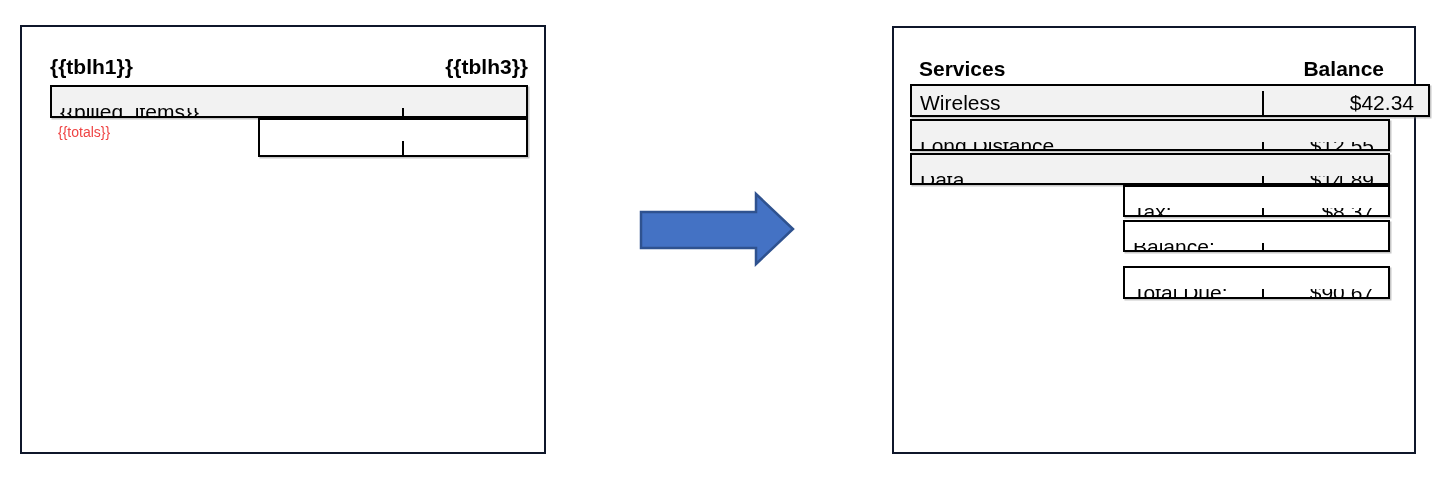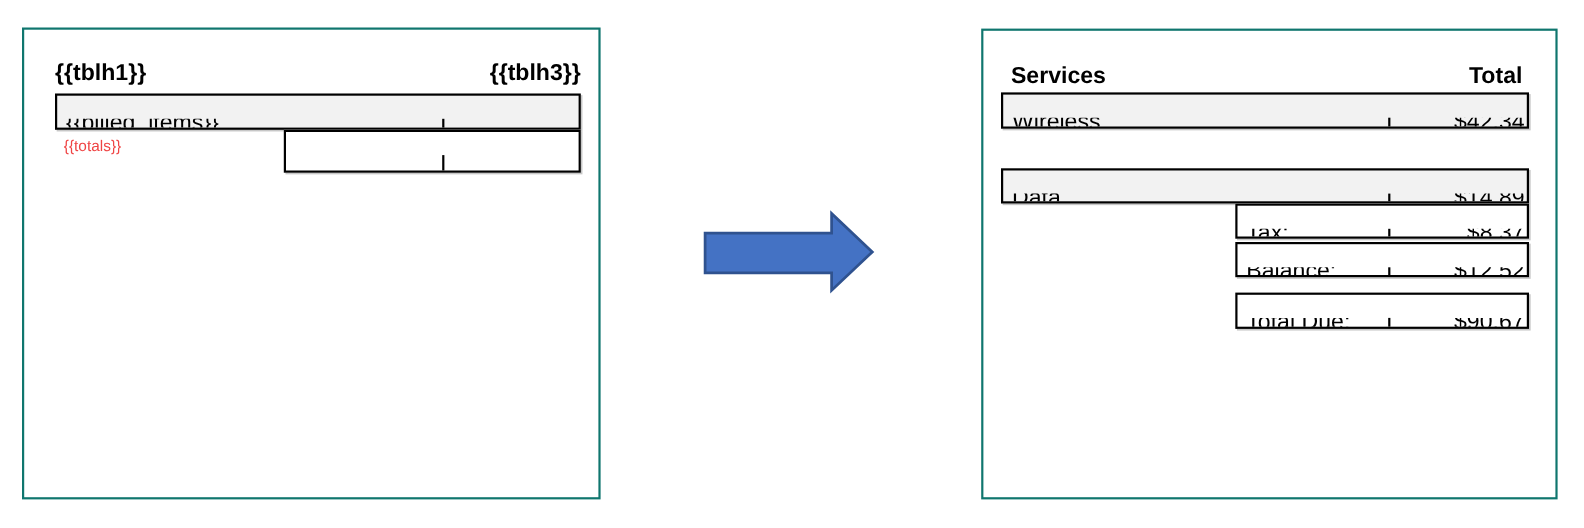--- a/index.html
+++ b/index.html
@@ -11,21 +11,21 @@
   .canvas {
     position: relative;
     width: 1440px;
     height: 480px;
     background: #ffffff;
     overflow: hidden;
   }
   .panel {
     position: absolute;
     background: #ffffff;
-    border: 2px solid #0f766e;
+    border: 2px solid #0f172a;
     box-sizing: border-box;
   }
   .panel-left  { left: 20px;  top: 25px; width: 526px; height: 429px; }
   .panel-right { left: 892px; top: 26px; width: 524px; height: 428px; }
 
   .doc-header {
     position: absolute;
     display: flex;
     justify-content: space-between;
     align-items: center;
@@ -49,21 +49,21 @@
     align-items: center;
     box-sizing: border-box;
     overflow: hidden;
     white-space: nowrap;
     margin-top: 21px;
   }
   .cell.main  { padding-left: 8px; }
   .cell.split { border-right: 2px solid #000000; }
   .cell.value {
     justify-content: flex-end;
-    padding-right: 2px;
+    padding-right: 14px;
   }
   .floating-label {
     position: absolute;
     font-size: 14px;
     color: #ef4444;
     white-space: nowrap;
   }
   .arrow-wrap {
     position: absolute;
     left: 639px;
@@ -100,32 +100,40 @@
 
   <div class="arrow-wrap">
     <svg width="158" height="78" viewBox="0 0 158 78">
       <polygon points="2,21 117,21 117,3 154,38 117,73 117,57 2,57" fill="#4472c4" stroke="#2f528f" stroke-width="2.5" stroke-linejoin="miter"></polygon>
     </svg>
   </div>
 
   <div class="panel panel-right">
     <div class="doc-header" style="left:16px; top:26px; width:480px; height:30px;">
       <span style="padding-left:9px;">Services</span>
-      <span style="padding-right:6px;">Total</span>
+      <span style="padding-right:6px;">Balance</span>
     </div>
 
-    <div class="tbl-row shaded" style="left:16px; top:56px; width:480px; height:33px;">
+    <div class="tbl-row shaded" style="left:16px; top:56px; width:520px; height:33px;align-items:flex-end;">
       <div class="cell main split" style="width:352px;">
         <span>Wireless</span>
       </div>
       <div class="cell value" style="flex:1;">
         <span>$42.34</span>
       </div>
     </div>
 
+    <div class="tbl-row shaded" style="left:16px; top:91px; width:480px; height:32px;">
+      <div class="cell main split" style="width:352px;">
+        <span>Long Distance</span>
+      </div>
+      <div class="cell value" style="flex:1;">
+        <span>$12.55</span>
+      </div>
+    </div>
 
     <div class="tbl-row shaded" style="left:16px; top:125px; width:480px; height:32px;">
       <div class="cell main split" style="width:352px;align-items:center;">
         <span>Data</span>
       </div>
       <div class="cell value" style="flex:1;border-radius:14px;">
         <span>$14.89</span>
       </div>
     </div>
 
@@ -135,23 +143,20 @@
       </div>
       <div class="cell value" style="flex:1;text-align:right;">
         <span>$8.37</span>
       </div>
     </div>
 
     <div class="tbl-row white" style="left:229px; top:192px; width:267px; height:32px;gap:36px;">
       <div class="cell main split" style="width:139px;">
         <span>Balance:</span>
       </div>
-      <div class="cell value" style="flex:1;">
-        <span>$12.52</span>
-      </div>
     </div>
 
     <div class="tbl-row white" style="left:229px; top:238px; width:267px; height:33px;">
       <div class="cell main split" style="width:139px;">
         <span>Total Due:</span>
       </div>
       <div class="cell value" style="flex:1;">
         <span>$90.67</span>
       </div>
     </div>

